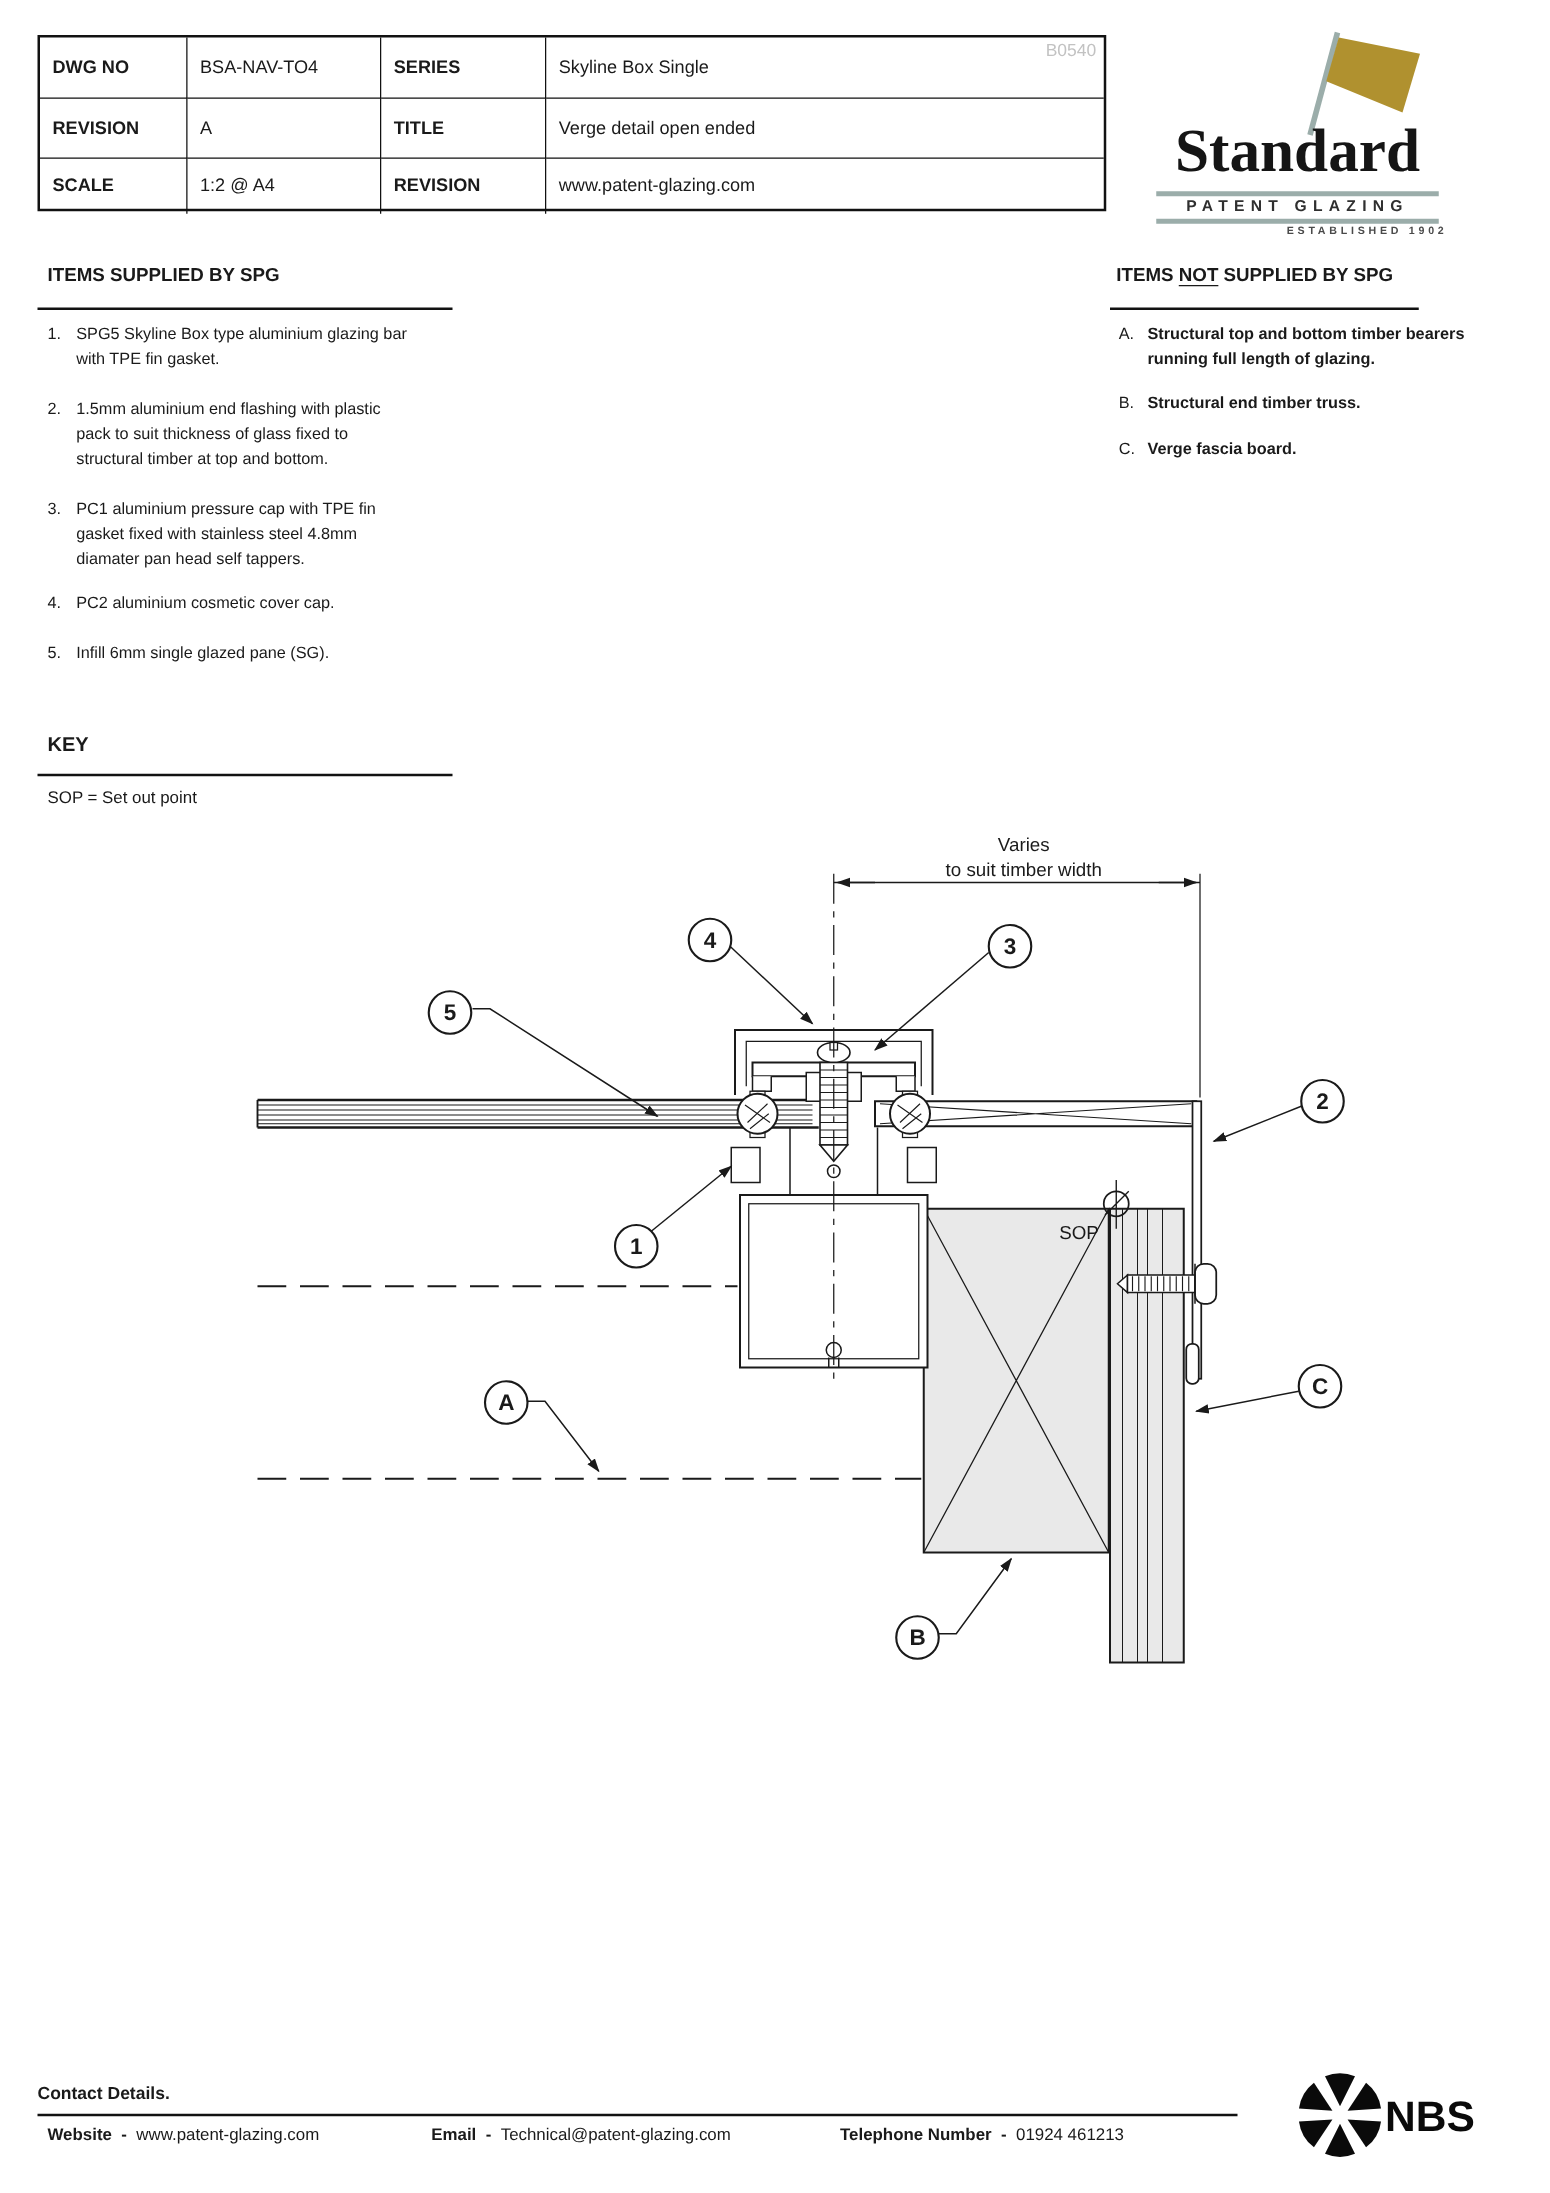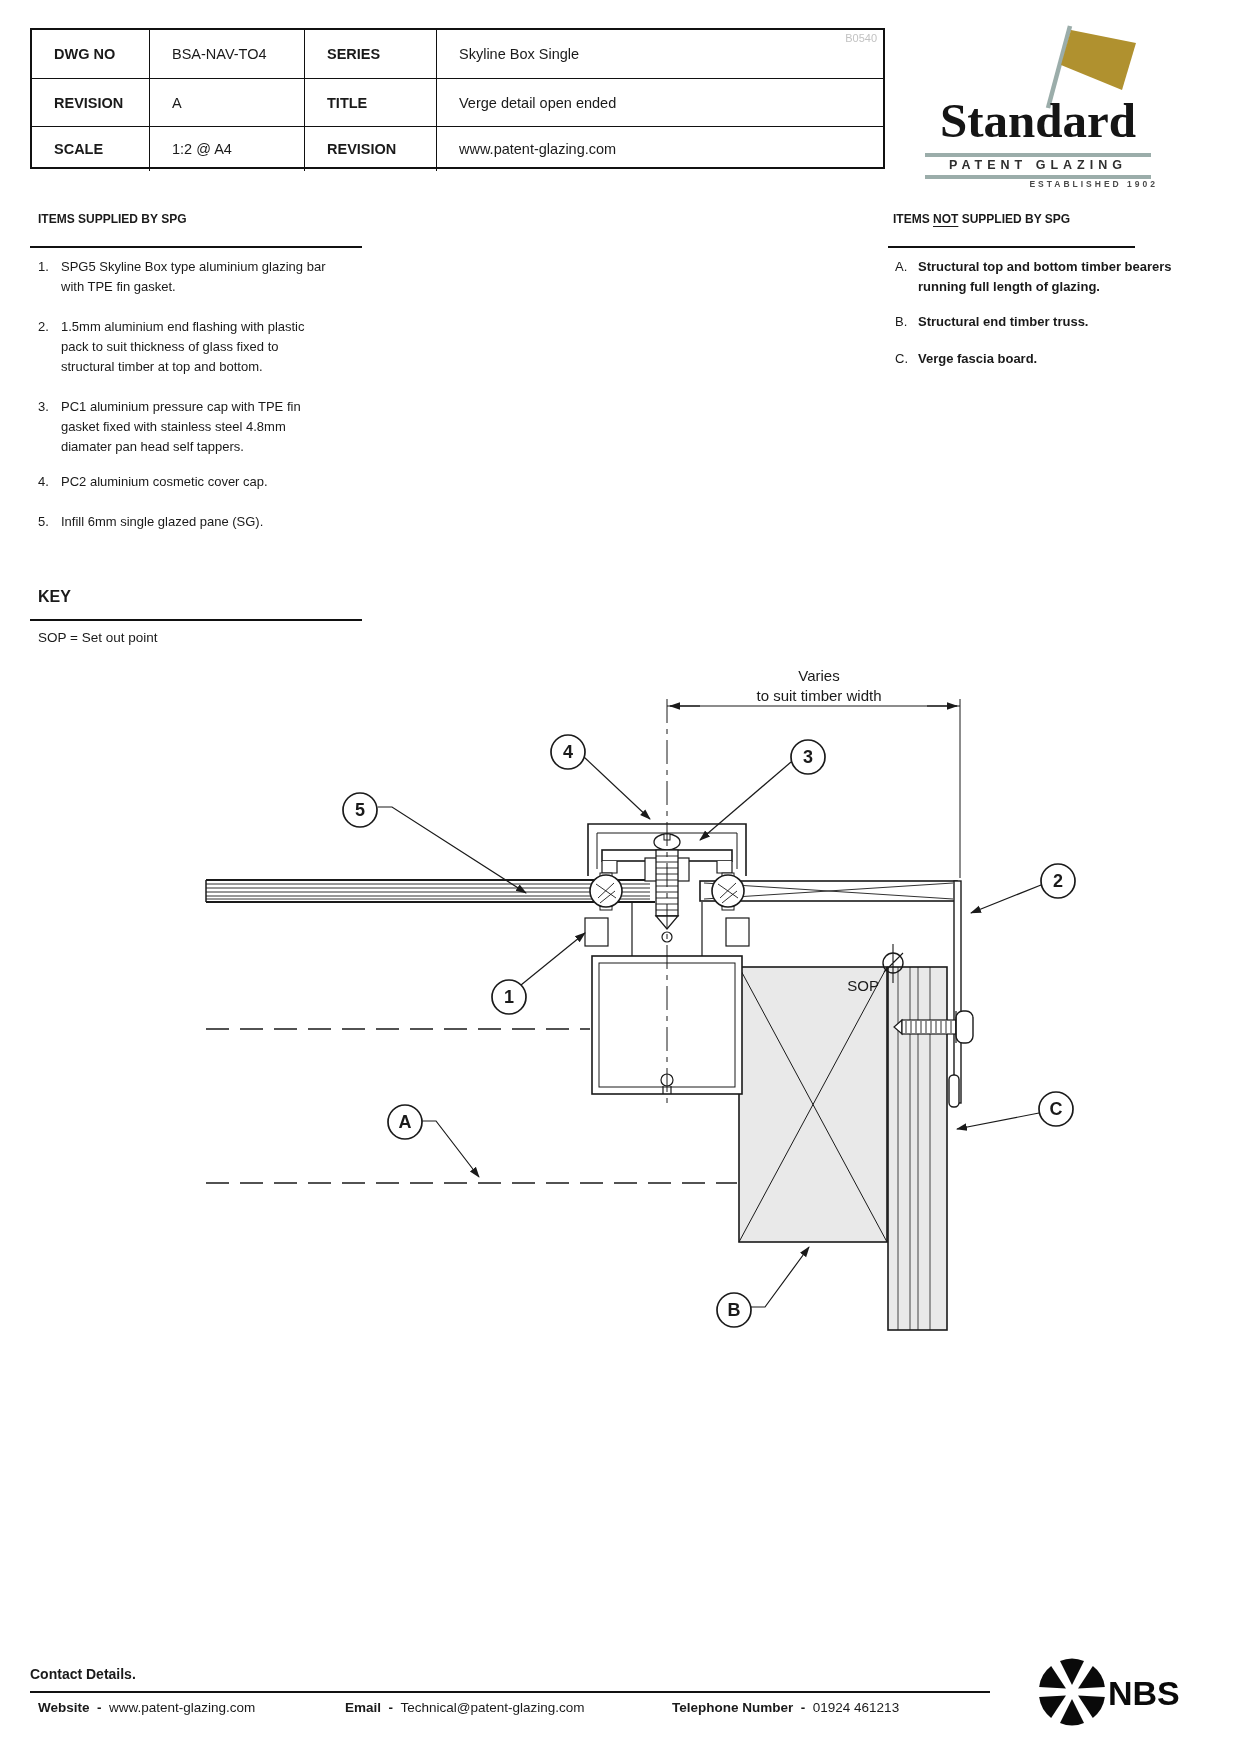--- a/index.html
+++ b/index.html
@@ -3,37 +3,37 @@
 <meta charset="utf-8">
 <style>
   html,body{margin:0;padding:0;background:#fff;}
   #page{position:relative;width:1240px;height:1754px;background:#fff;
         font-family:"Liberation Sans",sans-serif;color:#1a1a1a;overflow:hidden;}
   
   #titleblock{position:absolute;left:30px;top:28px;width:855px;height:141px;
       border:2px solid #111;display:grid;grid-template-columns:118px 155px 132px 446px;
       grid-template-rows:49px 48px 44px;box-sizing:border-box;}
   .tb-cell{border-right:1.5px solid #111;border-bottom:1.5px solid #111;
-      display:flex;align-items:center;padding-left:22px;font-size:14.5px;box-sizing:border-box;}
+      display:flex;align-items:center;padding-left:10px;font-size:14.5px;box-sizing:border-box;}
   .tb-cell.last-col{border-right:none;}
   .tb-cell.last-row{border-bottom:none;text-align:center;}
   .tb-label{font-weight:bold;}
-  #tb-watermark{position:absolute;right:6px;top:2px;color:#c2c2c2;font-size:11px;}
+  #tb-watermark{position:absolute;right:6px;top:2px;color:#c2c2c2;font-size:14px;}
   
   #logo{position:absolute;left:918px;top:20px;width:240px;height:150px;}
   #logo svg{position:absolute;left:0;top:0;}
   .logo-name{position:absolute;left:0;top:78px;width:240px;text-align:center;
       font-family:"Liberation Serif",serif;font-weight:600;font-size:49px;line-height:46px;color:#151515;}
   .logo-rule{position:absolute;left:7px;width:226px;height:4px;background:#9badaa;}
   .logo-sub{position:absolute;left:0;top:138px;width:240px;text-align:center;
       font-size:12.5px;font-weight:bold;letter-spacing:5px;color:#2f2f2f;}
   .logo-est{position:absolute;left:0;top:159px;width:240px;text-align:right;
       font-size:8.5px;font-weight:bold;letter-spacing:3px;color:#4a4a4a;}
   
-  .sec-head{position:absolute;font-size:12px;font-weight:bold;}
+  .sec-head{position:absolute;font-size:15px;font-weight:bold;}
   .sec-rule{position:absolute;height:1.5px;background:#111;}
   .list-item{position:absolute;display:flex;font-size:13px;line-height:20px;}
   .li-num{width:23px;flex:none;}
   .li-text{width:268px;}
   .nsup .li-text{width:272px;font-weight:bold;}
   u.uw{text-decoration:underline;text-underline-offset:3px;}
   
   #key-entry{position:absolute;left:38px;top:630px;font-size:13.5px;}
   
   #drawing{position:absolute;left:0;top:0;width:1240px;height:1754px;}

